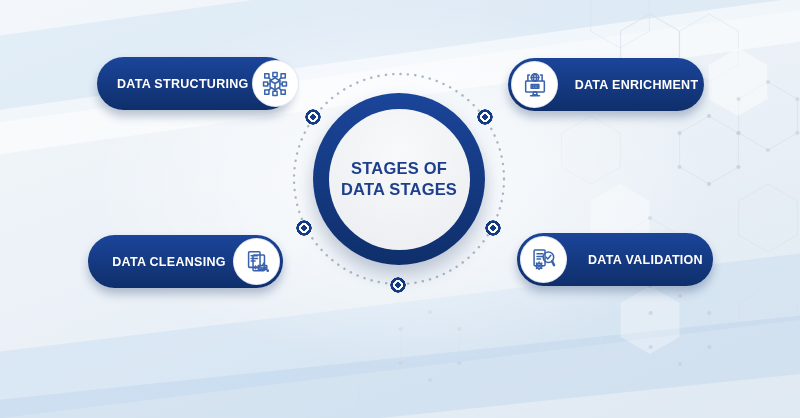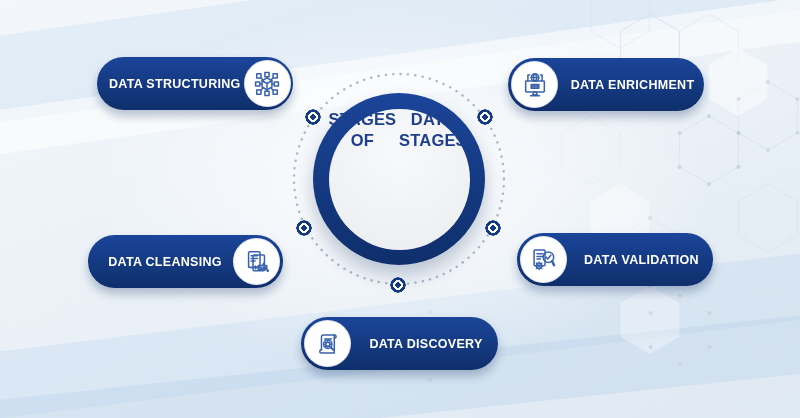--- a/index.html
+++ b/index.html
@@ -42,29 +42,29 @@
   .node-3{left:296px;top:220px;} .node-4{left:485px;top:220px;}
   .node-5{left:390px;top:277px;}
 
   
   .center-circle{position:absolute;left:313px;top:93px;width:172px;height:172px;border-radius:50%;
     background:linear-gradient(180deg,var(--pill-gradient-top),var(--pill-gradient-bottom));
     box-shadow:0 10px 18px rgba(15,42,95,0.25);
     display:flex;align-items:center;justify-content:center;}
   .center-inner{width:141px;height:141px;border-radius:50%;
     background:radial-gradient(circle at 50% 30%,#f8f9fa,var(--inner-circle) 80%);
-    display:flex;flex-direction:row;align-items:flex-start;justify-content:center;text-align:center;}
+    display:flex;flex-direction:column;align-items:center;justify-content:center;text-align:center;}
   .center-title-line{color:var(--title-text);font-weight:bold;font-size:16.5px;line-height:21px;letter-spacing:0.2px;}
 
   
   .pill{position:absolute;height:53px;border-radius:27px;
     background:linear-gradient(180deg,var(--pill-gradient-top),var(--pill-gradient-bottom));
     box-shadow:0 6px 10px rgba(15,42,95,0.28);
     display:flex;align-items:center;}
-  .pill-label{flex:1;text-align:center;color:var(--label-text);font-weight:bold;font-size:12.5px;letter-spacing:0.3px;white-space:nowrap;}
+  .pill-label{flex:1;text-align:center;color:var(--label-text);font-weight:bold;font-size:12.5px;letter-spacing:0.3px;white-space:nowrap;margin-left:8px;}
   .icon-circle{width:47px;height:47px;border-radius:50%;background:#ffffff;margin:3px;flex:0 0 auto;
     display:flex;align-items:center;justify-content:center;
     box-shadow:inset 0 0 0 1px rgba(20,58,133,0.12);}
   .icon-circle svg{width:28px;height:28px;stroke:var(--icon-stroke);fill:none;stroke-width:1.3;stroke-linecap:round;stroke-linejoin:round;}
   .pill-structuring{left:97px;top:57px;width:196px;}
   .pill-enrichment{left:508px;top:58px;width:196px;}
   .pill-cleansing{left:88px;top:235px;width:195px;}
   .pill-validation{left:517px;top:233px;width:196px;}
   .pill-discovery{left:301px;top:317px;width:197px;}
   .pill.icon-right .pill-label{padding-left:12px;}
@@ -201,28 +201,14 @@
         <rect x="8.6" y="6" width="9.8" height="13.4" rx="0.8"></rect>
         <path d="M10.7 15.4 V17.8 M9.5 16.6 H11.9"></path>
         <rect x="13" y="15" width="7.4" height="3.4" rx="0.5"></rect>
         <path d="M14.6 16.6 V18.4 M16.1 16.6 V18.4 M17.6 16.6 V18.4 M19.1 16.6 V18.4"></path>
         <path d="M16.7 15 L17.8 12.9"></path>
         <circle cx="21.2" cy="19.4" r="0.5" fill="currentColor"></circle>
       </svg>
     </span>
   </div>
 
-  <div class="pill pill-discovery icon-left">
-    <span class="icon-circle">
-      <svg viewBox="0 0 24 24">
-        <path d="M6.4 17 V5.9 C6.4 5 7.1 4.3 8 4.3 H17.6 C19.4 4.3 19.4 7 17.6 7 H17.4"></path>
-        <path d="M17.4 4.3 V19.7 H6.3 C4.5 19.7 4.5 17 6.3 17 H6.5"></path>
-        <path d="M9.2 7.7 H14.8"></path>
-        <circle cx="11.8" cy="12.2" r="3.6"></circle>
-        <circle cx="11.8" cy="12.2" r="1.8"></circle>
-        <path d="M11.8 10.4 V9.6 M11.8 14 V14.8 M10 12.2 H9.2 M13.6 12.2 H14.4 M10.5 10.9 L9.9 10.3 M13.1 10.9 L13.7 10.3 M10.5 13.5 L9.9 14.1 M13.1 13.5 L13.7 14.1"></path>
-        <path d="M14.5 14.9 L16.5 16.9" stroke-width="1.8"></path>
-      </svg>
-    </span>
-    <span class="pill-label">DATA DISCOVERY</span>
-  </div>
 
 </div>
 
 </body></html>

